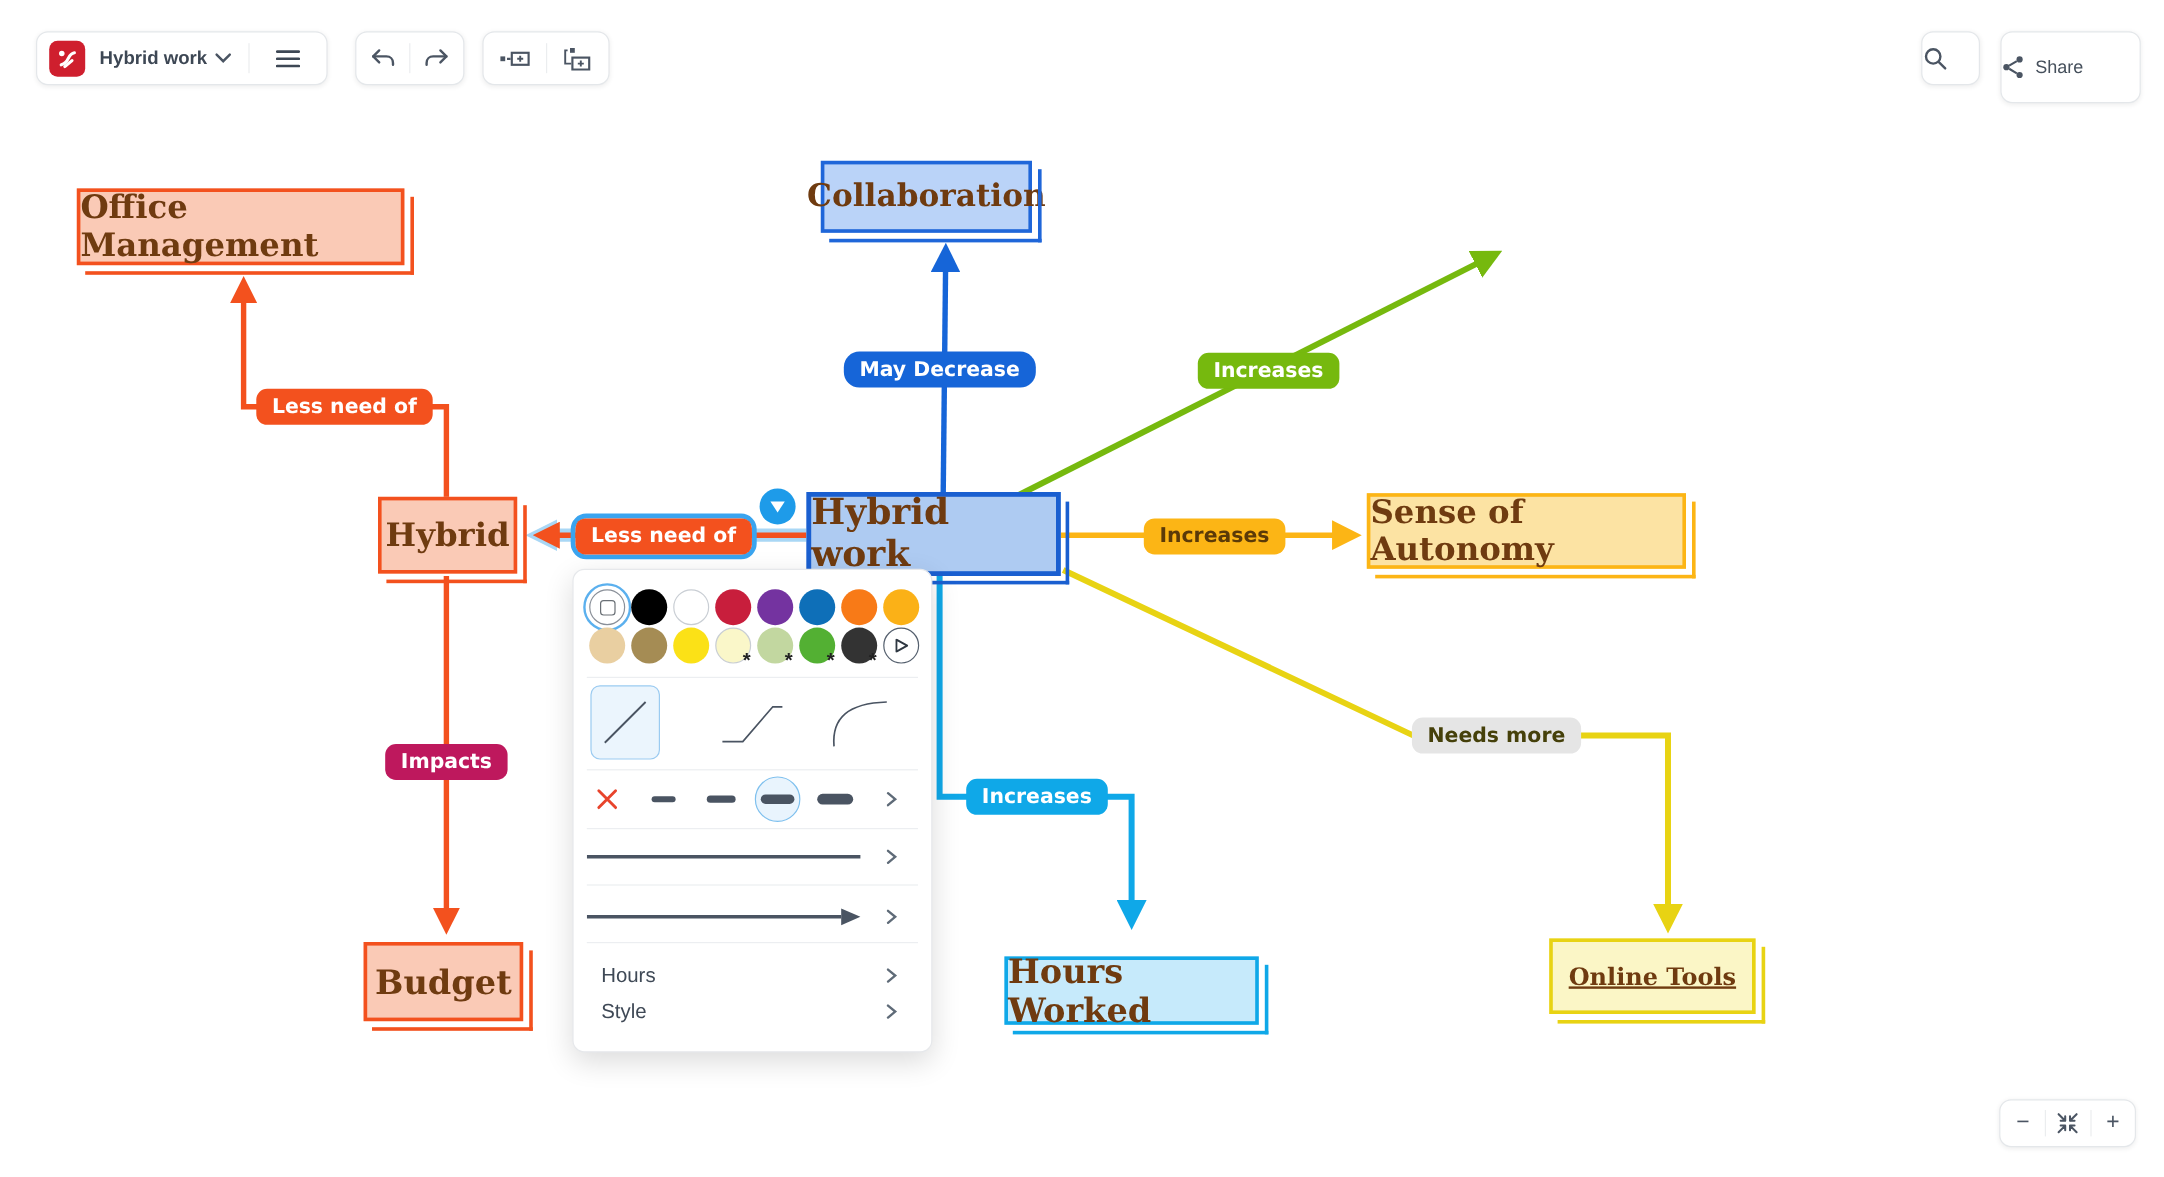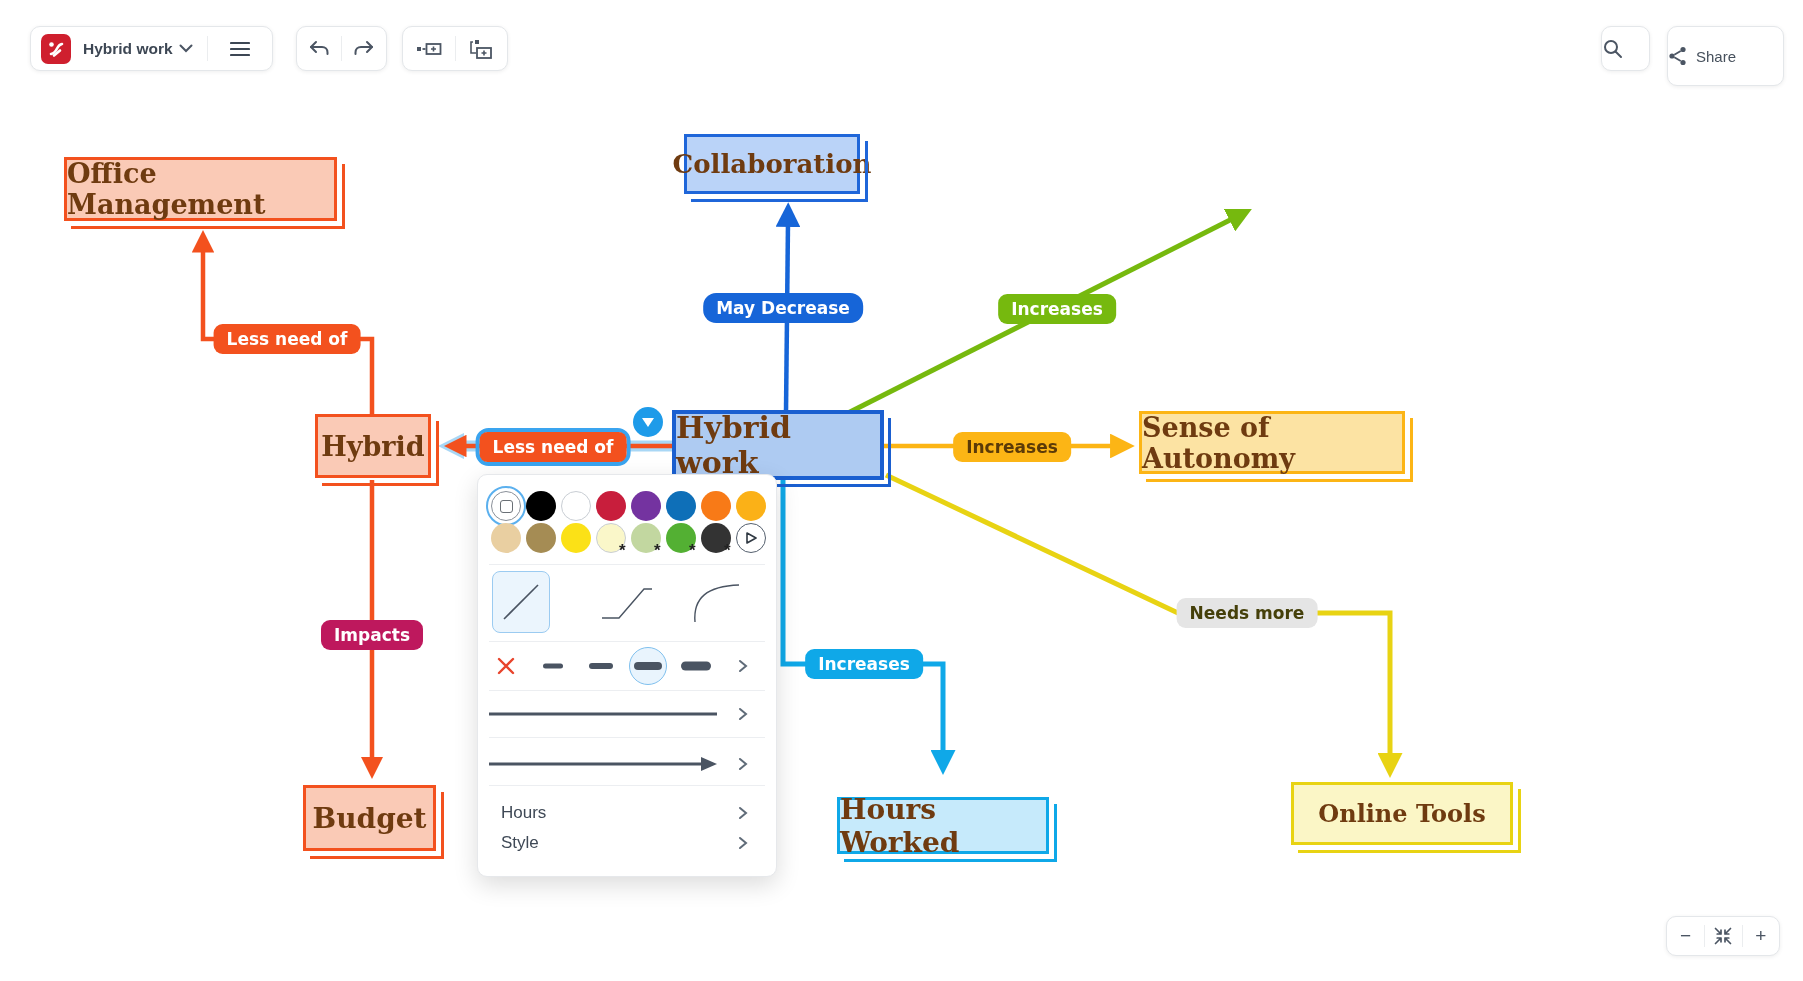--- a/index.html
+++ b/index.html
@@ -128,21 +128,21 @@
   </div>
   <div class="node" style="left: 1139px; top: 411px; width: 266px; height: 63px; font-size: 27px; background-color: rgb(252, 227, 163); border-color: rgb(252, 181, 21);">
     <span>Sense of Autonomy</span>
   </div>
   <div class="node" style="left: 303px; top: 785px; width: 133px; height: 66px; font-size: 28px; background-color: rgb(250, 202, 182); border-color: rgb(243, 81, 30);">
     <span>Budget</span>
   </div>
   <div class="node" style="left: 837px; top: 779px; width: 212px; height: 57px; font-size: 28px; background-color: rgb(198, 234, 251); border-color: rgb(15, 168, 232); margin-top: 18px;">
     <span>Hours Worked</span>
   </div>
-  <div class="node" style="left: 1291px; top: 782px; width: 222px; height: 63px; font-size: 24px; background-color: rgb(251, 246, 198); border-color: rgb(232, 211, 19);">
+  <div class="node" style="left: 1291px; top: 782px; width: 172px; height: 63px; font-size: 20px; background-color: rgb(251, 246, 198); border-color: rgb(232, 211, 19); text-decoration: underline;">
     <span>Online Tools</span>
   </div>
 
   <div class="edge-label" style="left: 287px; top: 339px; background-color: rgb(243, 81, 30); color: rgb(255, 255, 255);">Less need of</div>
   <div class="edge-label" style="left: 783px; top: 308px; background-color: rgb(22, 101, 216); color: rgb(255, 255, 255); border-radius: 13px;">May Decrease</div>
   <div class="edge-label" style="left: 1057px; top: 309px; background-color: rgb(118, 185, 14); color: rgb(255, 255, 255);">Increases</div>
 
   <div class="sel-wrap" style="left:553px;top:447px">
     <div class="edge-label" style="background-color: rgb(243, 81, 30); color: rgb(255, 255, 255);">Less need of</div>
   </div>

